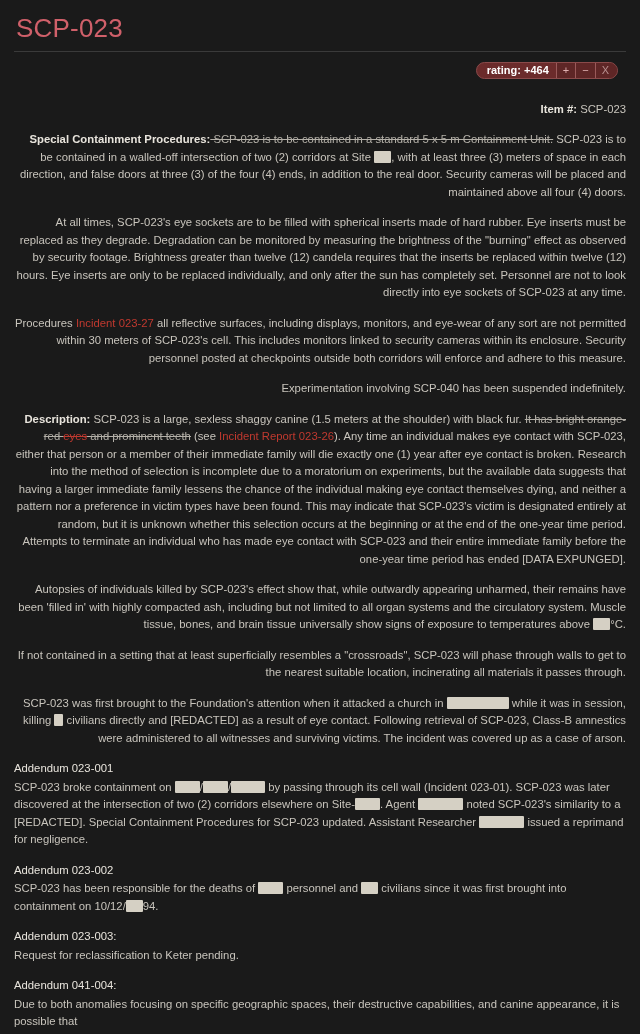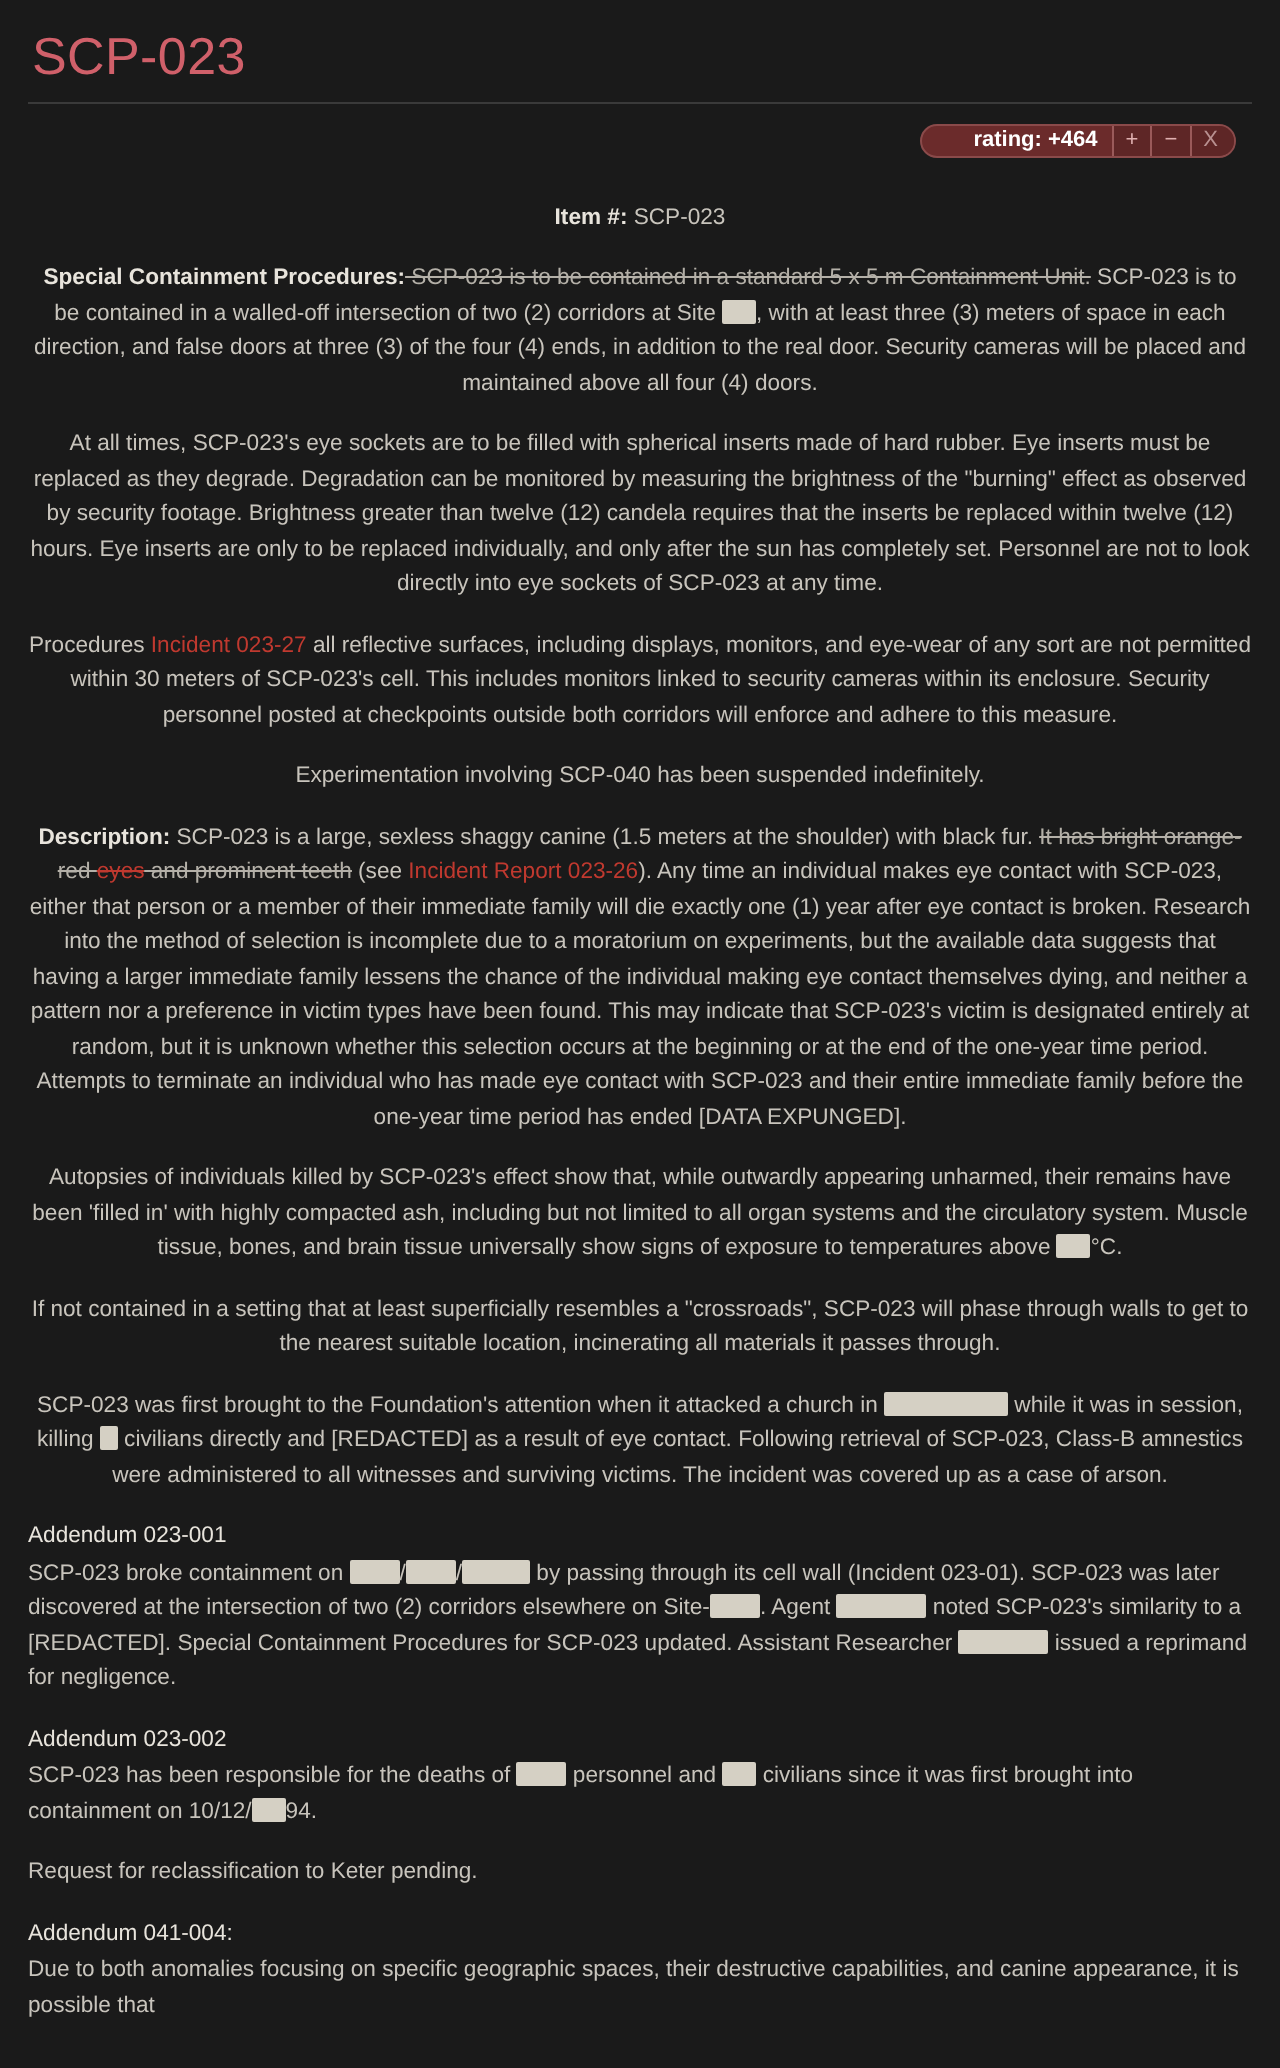--- a/index.html
+++ b/index.html
@@ -48,38 +48,38 @@
     border: 1px solid #8a4a4a;
     border-radius: 9px;
     overflow: hidden;
     font-size: 11px;
     height: 17px;
     line-height: 15px;
   }
   .rating-label {
     color: #ffffff;
     font-weight: bold;
-    padding: 0 7px 0 26px;
+    padding: 0 7px 0 10px;
     white-space: nowrap;
   }
   .rating-btn {
     color: #e0b0b0;
     padding: 0 6px;
     border-left: 1px solid #9a5a5a;
     background: #5e2626;
     text-decoration: none;
     white-space: nowrap;
     font-weight: normal;
   }
   .rating-btn.cancel { color: #b89090; padding-right: 8px; }
 
   
   p.body-text {
     margin: 0 0 13px 0;
-    text-align: center;
+    text-align: right;
   }
   .lbl { font-weight: bold; color: #e8e4dc; }
   .addendum-head {
     font-weight: normal;
     color: #e8e4dc;
     margin: 0 0 1px 0;
   }
   .addendum-body { margin: 0 0 13px 0; }
 
   a.wiki-link {
@@ -167,20 +167,21 @@
   </div>
 
   <div>
     <p class="addendum-head">Addendum 023-002</p>
     <p class="addendum-body">
       <span>SCP-023 has been responsible for the deaths of </span><span class="redact r-md"></span><span> personnel and </span><span class="redact r-sm"></span><span> civilians since it was first brought into containment on 10/12/</span><span class="redact r-sm"></span><span>94.</span>
     </p>
   </div>
 
   <div>
+    <p class="addendum-head">Addendum 023-003:</p>
     <p class="addendum-body">Request for reclassification to Keter pending.</p>
   </div>
 
   <div>
     <p class="addendum-head">Addendum 041-004:</p>
     <p class="addendum-body">
       <span>Due to both anomalies focusing on specific geographic spaces, their destructive capabilities, and canine appearance, it is possible that </span>
     </p>
   </div>
 

